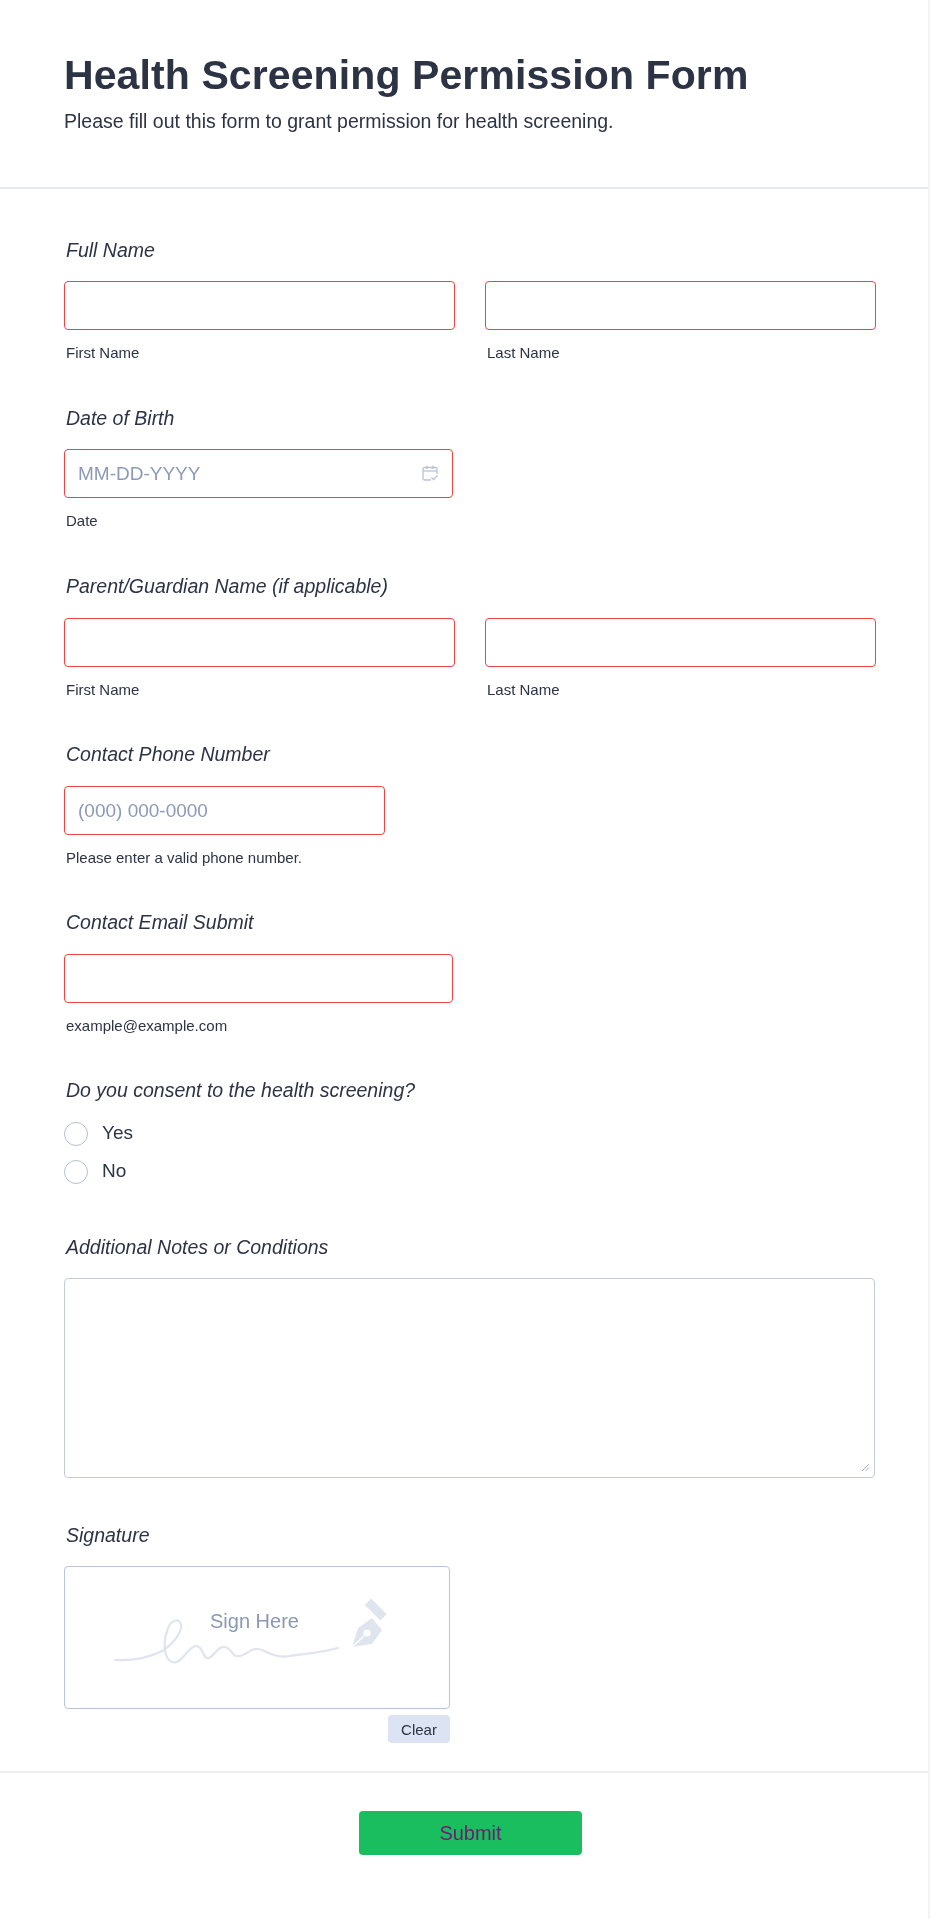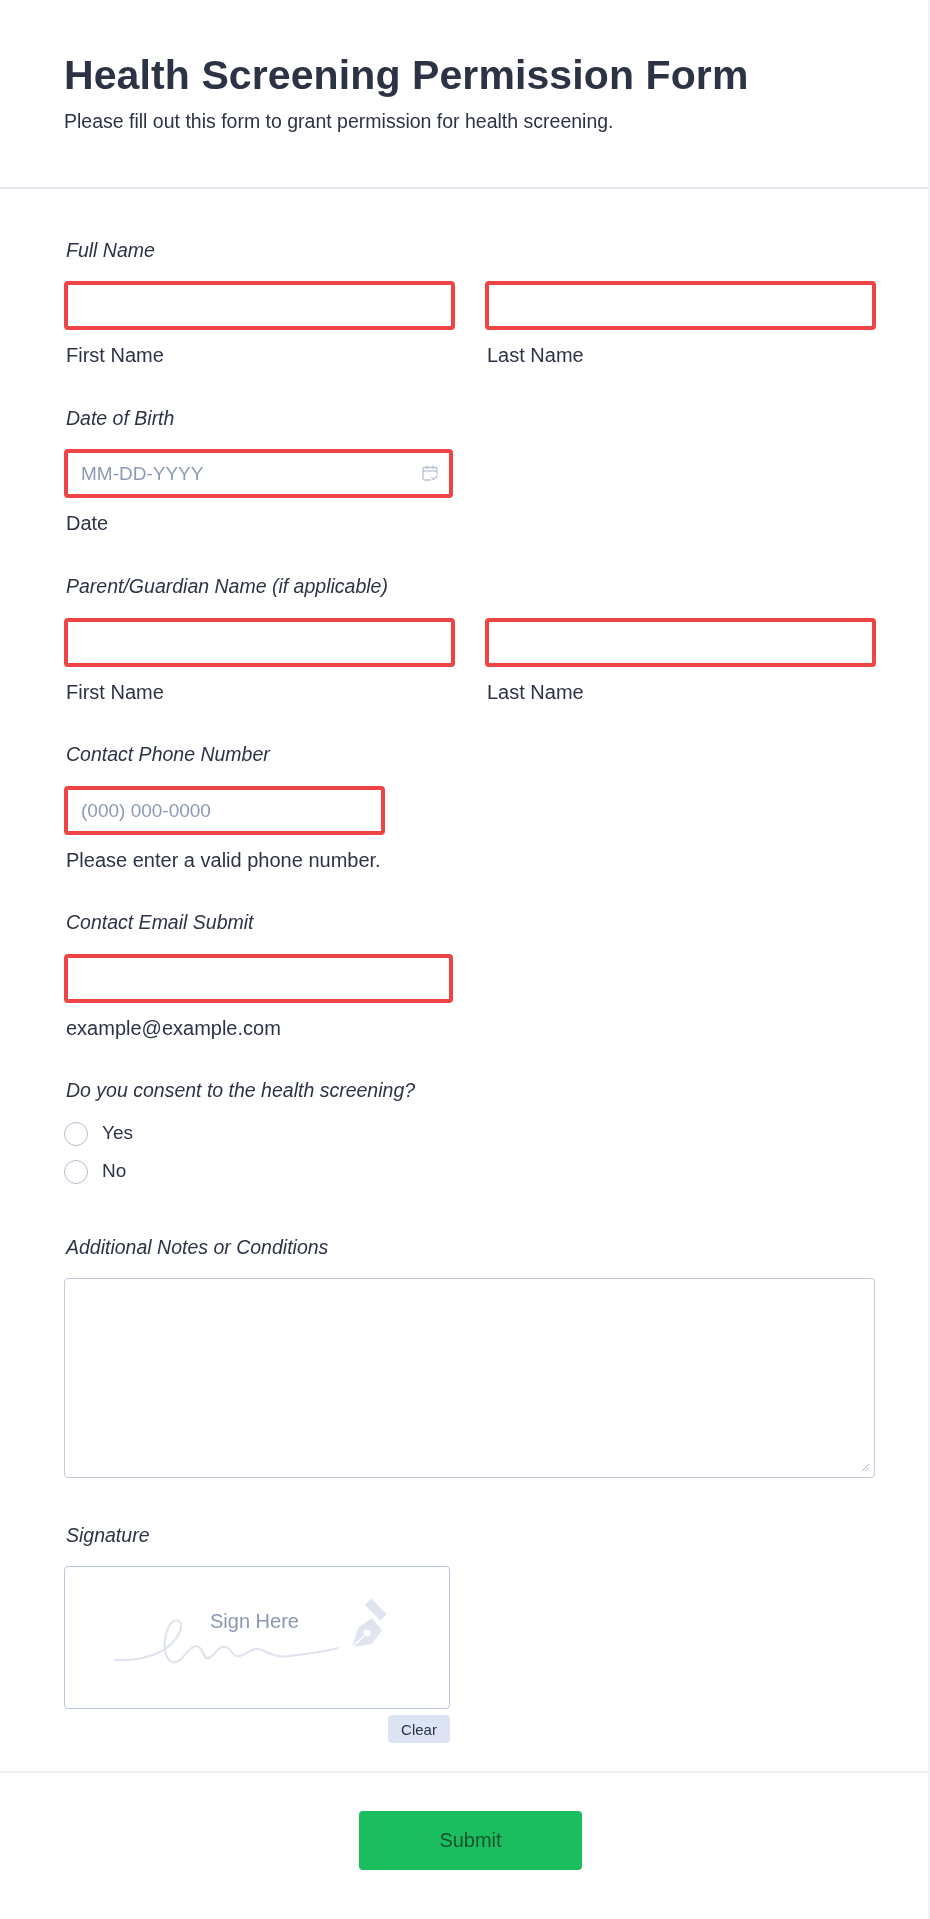--- a/index.html
+++ b/index.html
@@ -57,28 +57,28 @@
     .q-label {
       position: absolute;
       left: 66px;
       font-size: 19.5px;
       color: #2c3345;
       white-space: nowrap;
       font-style: italic;
     }
     .sub-label {
       position: absolute;
-      font-size: 20px;
+      font-size: 15px;
       color: #2c3345;
       white-space: nowrap;
     }
     .text-input {
       position: absolute;
       height: 49px;
-      border: 4px solid #ef4444;
+      border: 1px solid #ef4444;
       border-radius: 4px;
       background: #ffffff;
       font-family: "Liberation Sans", "DejaVu Sans", sans-serif;
       font-size: 19px;
       color: #2c3345;
       padding: 0 13px;
       outline: none;
     }
     .text-input::placeholder { color: #8c9ab5; }
 
@@ -162,25 +162,25 @@
     
     .footer-divider {
       position: absolute;
       left: 0; top: 1771px;
       width: 928px; height: 2px;
       background: #eceef3;
     }
     .submit-btn {
       position: absolute;
       left: 359px; top: 1811px;
-      width: 223px; height: 59px;
+      width: 223px; height: 44px;
       background: #1bbe5e;
       border: none;
       border-radius: 4px;
-      color: #14532d;
+      color: #701a75;
       font-family: "Liberation Sans", "DejaVu Sans", sans-serif;
       font-size: 20px;
       font-weight: normal;
     }
   </style>
 </head>
 <body>
 
 <div class="page">
   <div class="right-edge"></div>

